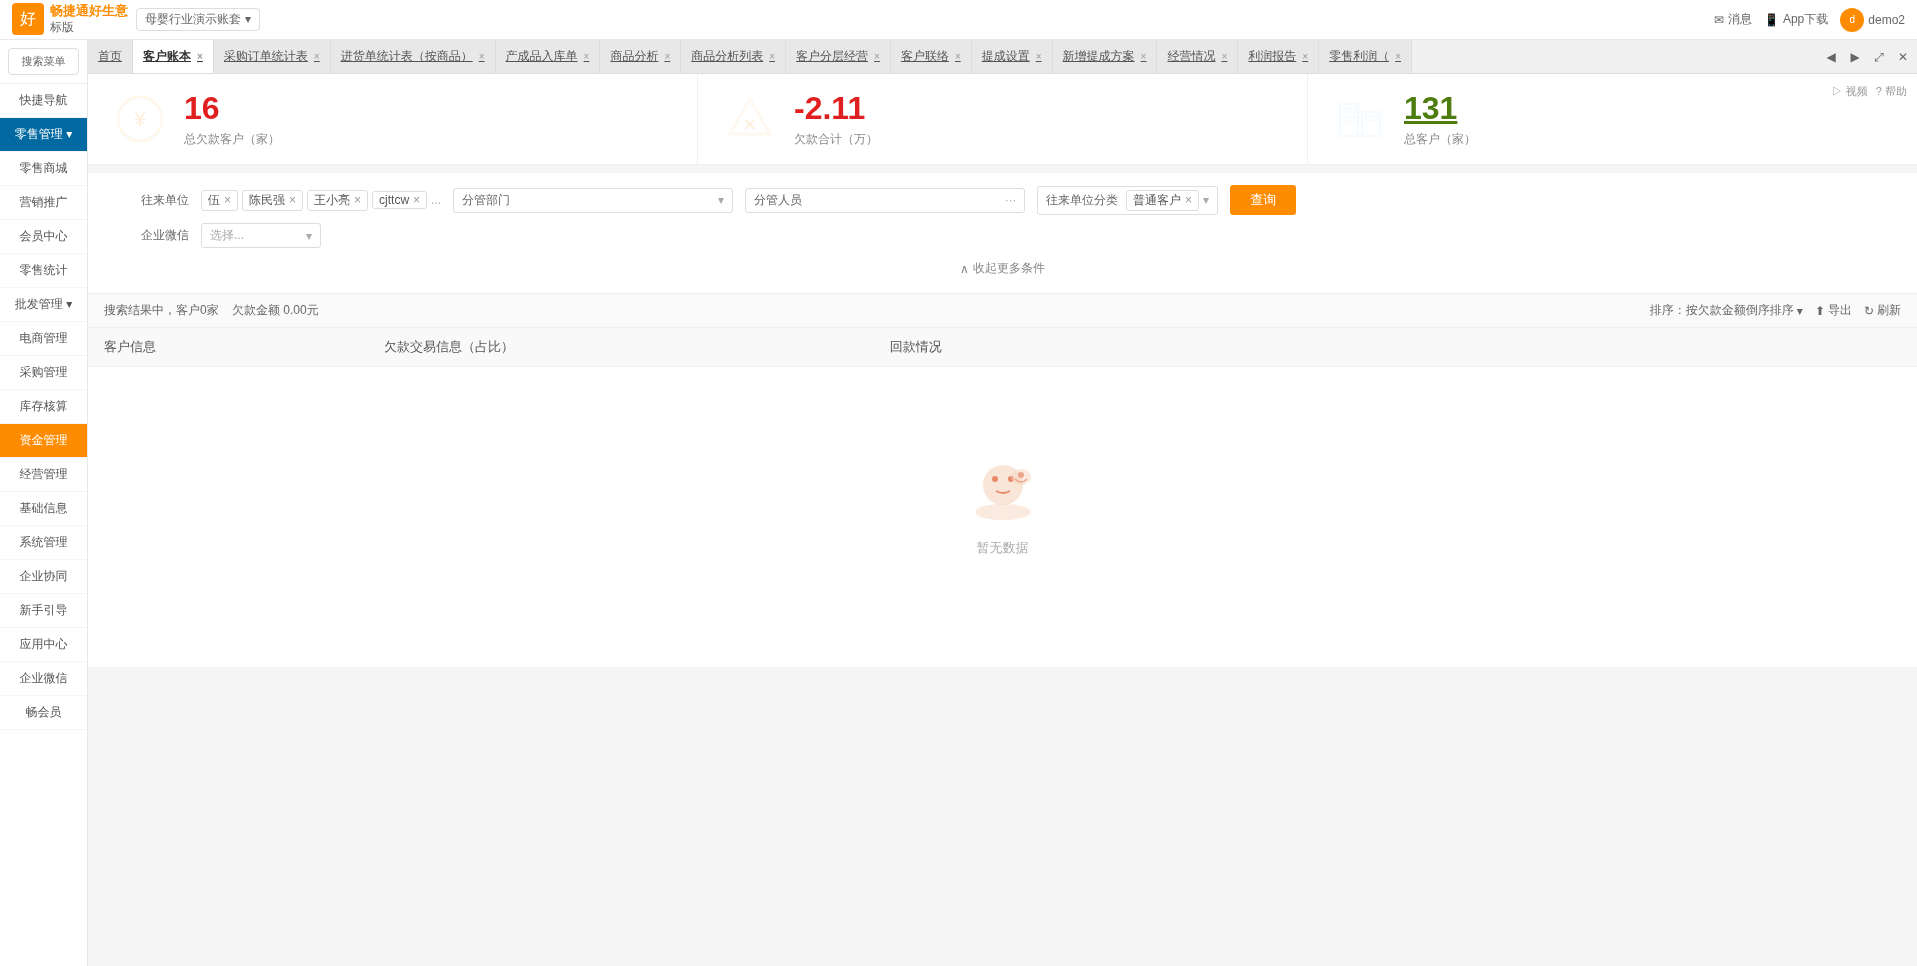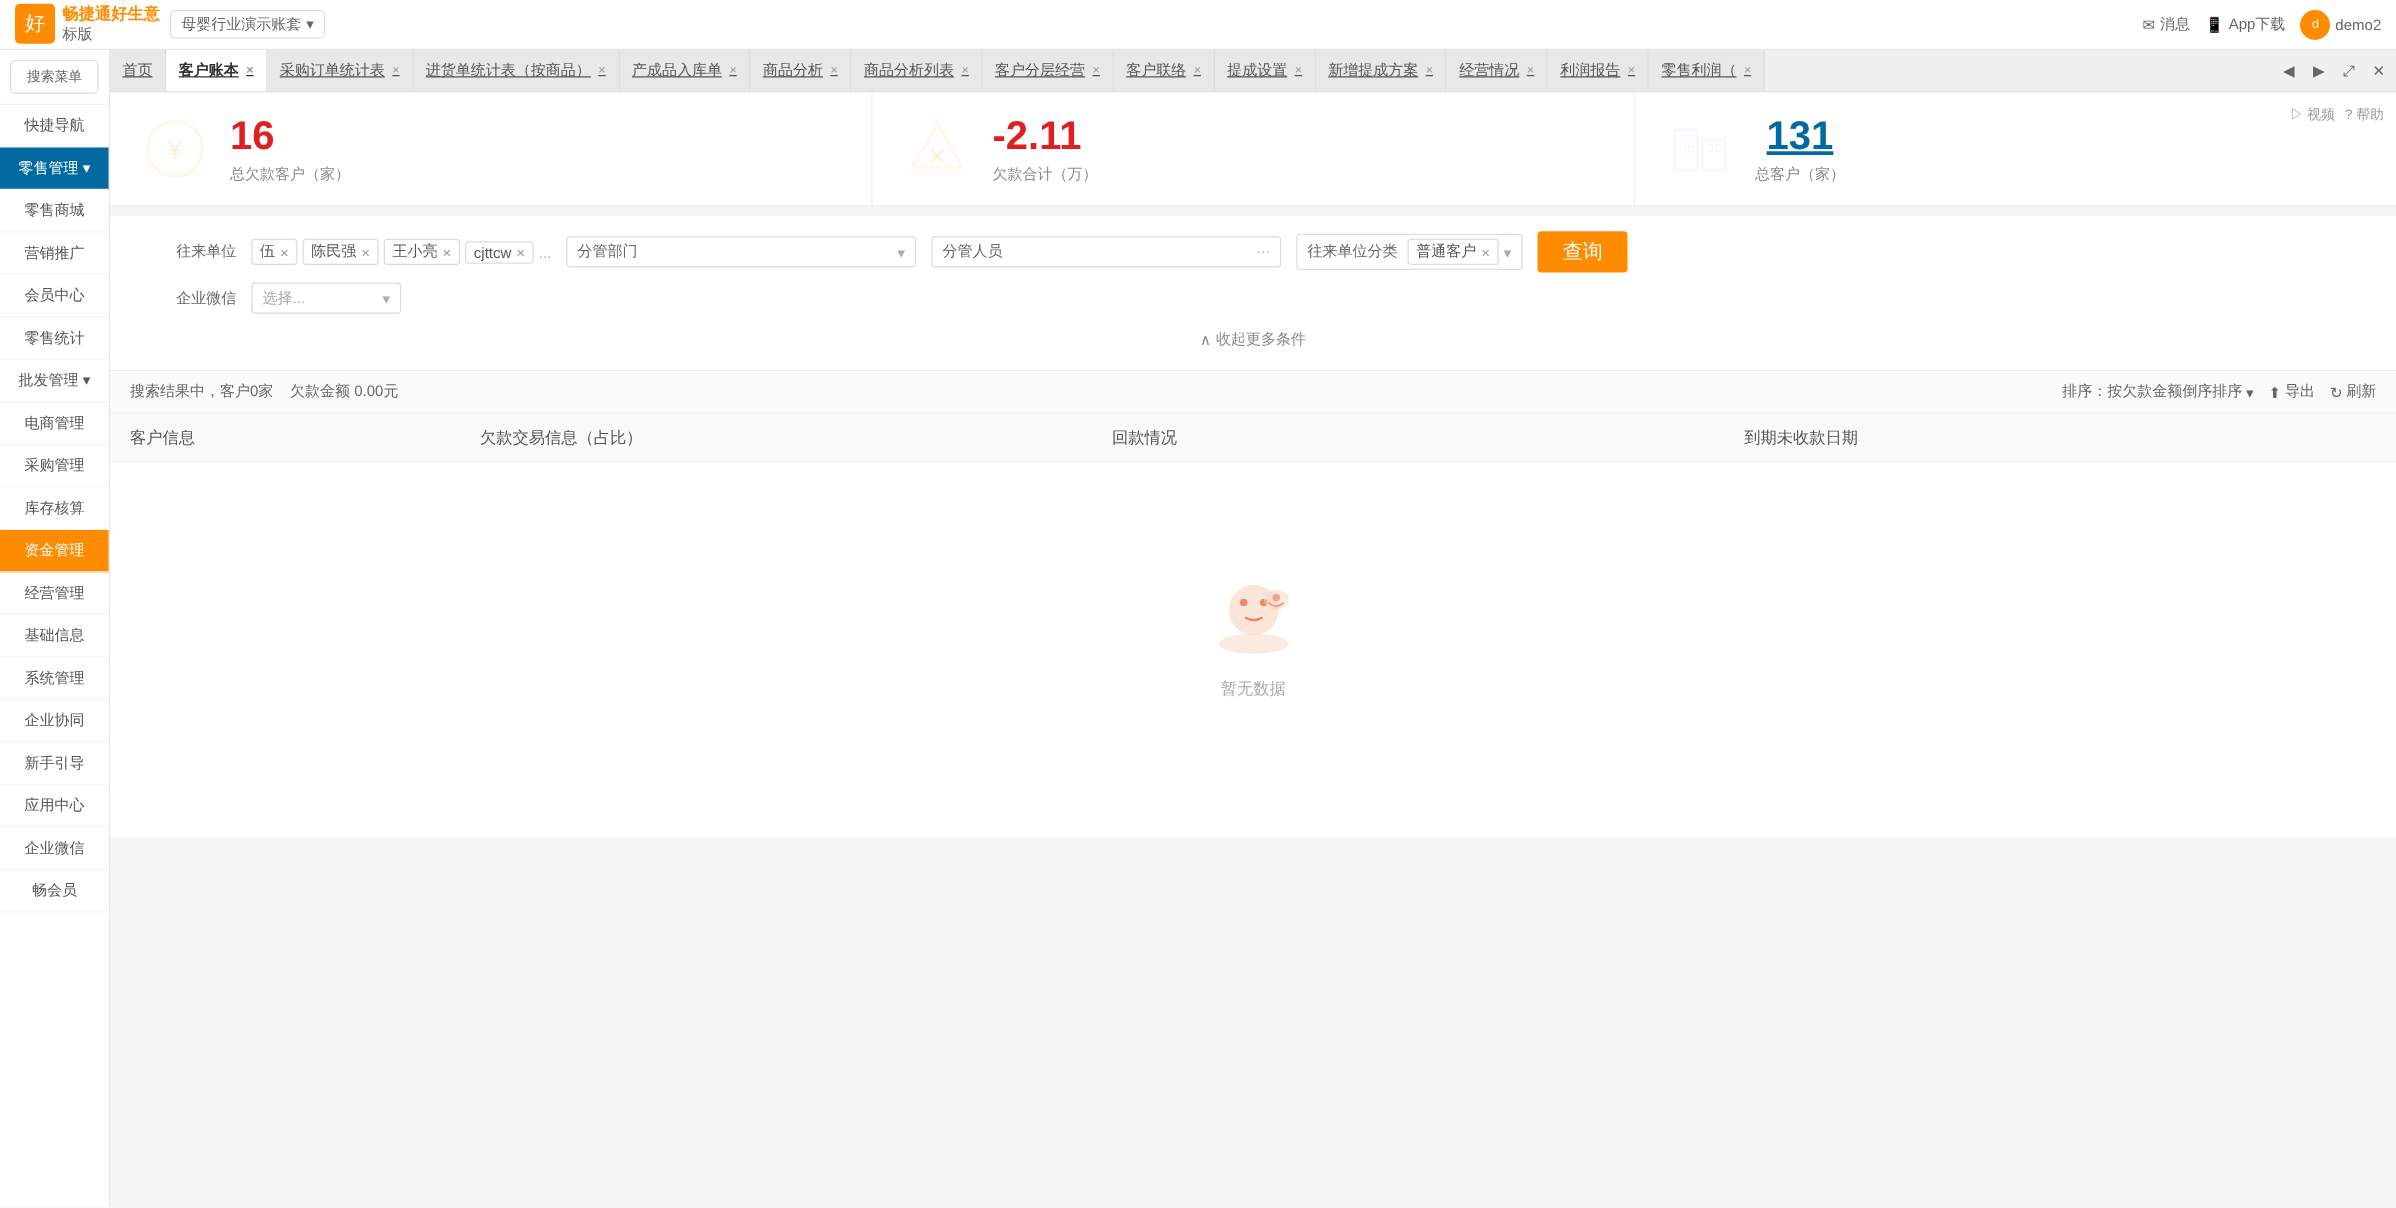--- a/index.html
+++ b/index.html
@@ -112,21 +112,21 @@
       border-right: 1px solid #f0f0f0;
       position: relative;
       min-height: 80px;
     }
     .stat-card:last-child { border-right: none; }
     .stat-icon { width: 56px; height: 56px; display: flex; align-items: center; justify-content: center; opacity: 0.15; }
     .stat-icon svg { width: 50px; height: 50px; }
     .stat-info { display: flex; flex-direction: column; gap: 4px; }
     .stat-number { font-size: 32px; font-weight: bold; }
     .stat-number.red { color: #e02020; }
-    .stat-number.dark { color: #0369a1; text-decoration: underline; text-align: center; }
+    .stat-number.dark { color: #4d7c0f; text-decoration: underline; }
     .stat-label { font-size: 12px; color: #888; }
     .stat-corner-btns { position: absolute; top: 10px; right: 10px; display: flex; gap: 8px; font-size: 11px; color: #999; }
 
     
     .filter-area {
       background: #fff;
       padding: 12px 16px;
       border-bottom: 1px solid #eee;
       margin-top: 8px;
     }
@@ -147,21 +147,21 @@
     }
     .filter-select .arrow { color: #aaa; margin-left: auto; }
     .filter-select-wide { min-width: 280px; }
     .collapse-btn {
       display: flex; align-items: center; gap: 4px;
       color: #888; font-size: 12px; cursor: pointer;
       padding: 4px 12px; justify-content: center;
     }
     .query-btn {
       background: #ff8c00; color: white; border: none;
-      padding: 6px 20px; border-radius: 3px; cursor: pointer; font-size: 16px;
+      padding: 6px 20px; border-radius: 3px; cursor: pointer; font-size: 13px;
     }
 
     
     .search-results-bar {
       display: flex; align-items: center; justify-content: space-between;
       padding: 8px 16px; background: #fafafa; border-bottom: 1px solid #eee;
       font-size: 12px; color: #666;
     }
     .results-actions { display: flex; align-items: center; gap: 12px; }
     .sort-btn { display: flex; align-items: center; gap: 3px; cursor: pointer; color: #666; }
@@ -455,21 +455,20 @@
             <span>刷新</span>
           </div>
         </div>
       </div>
 
       <div class="data-table">
         <div class="table-header">
           <div>客户信息</div>
           <div>欠款交易信息（占比）</div>
           <div>回款情况</div>
-          <div>到期未收款日期</div>
         </div>
         <div class="table-body">
           <div class="empty-state">
             <div class="empty-icon">
               <svg width="80" height="80" viewBox="0 0 80 80">
                 <ellipse cx="40" cy="65" rx="28" ry="8" fill="#f5d5c0" opacity="0.5"></ellipse>
                 <circle cx="40" cy="38" r="20" fill="#f5d5c0" opacity="0.6"></circle>
                 <circle cx="32" cy="32" r="3" fill="#e8896a"></circle>
                 <circle cx="48" cy="32" r="3" fill="#e8896a"></circle>
                 <path d="M33 44 Q40 48 47 44" stroke="#e8896a" stroke-width="2" fill="none"></path>

